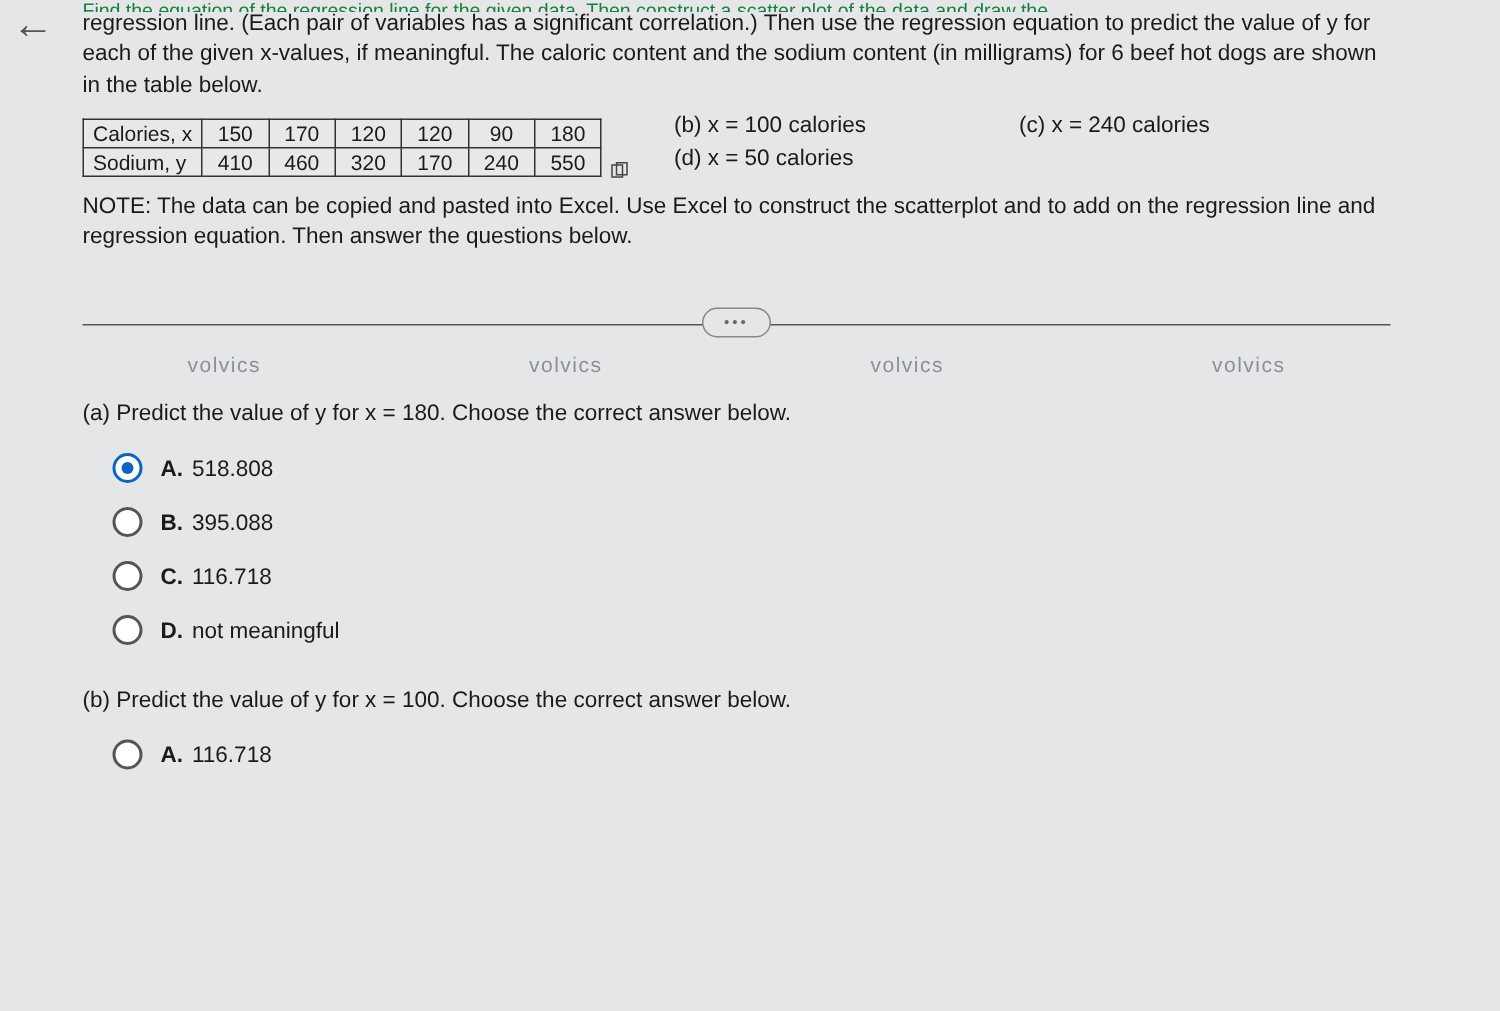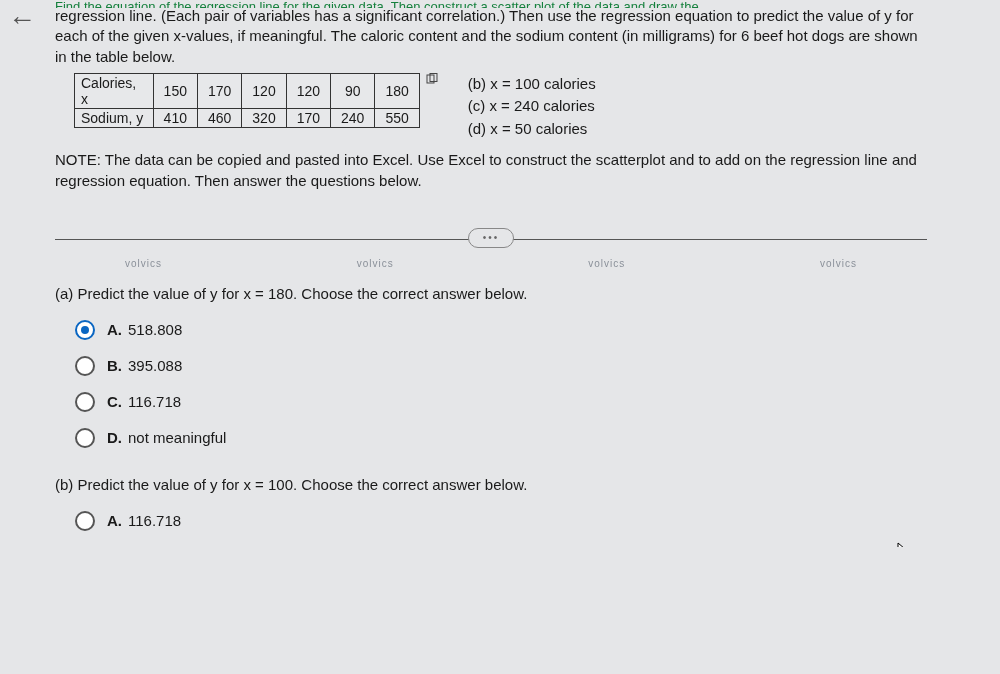--- a/index.html
+++ b/index.html
@@ -32,23 +32,22 @@
     }
     .intro-top-clip {
       font-size: 13px;
       color: #15803d;
       overflow: hidden;
       height: 8px;
       line-height: 14px;
     }
     .table-row {
       display: flex;
-      align-items: flex-start;
+      align-items: flex-end;
       margin-top: 6px;
-      margin-left: 19px;
     }
     table.data {
       border-collapse: collapse;
       font-size: 14px;
     }
     table.data td {
       border: 1px solid #333;
       padding: 1px 10px;
       text-align: center;
       background: rgba(255,255,255,0.1);
@@ -102,21 +101,21 @@
       justify-content: center;
       font-size: 10px;
       letter-spacing: 2px;
       color: #666;
     }
     .watermarks {
       display: flex;
       justify-content: space-between;
       margin: 18px 70px 0 70px;
       color: #8a9099;
-      font-size: 10px;
+      font-size: 14px;
       letter-spacing: 1px;
       font-family: Verdana, sans-serif;
     }
     .q-section {
       margin-top: 16px;
       font-size: 15px;
     }
     .q-prompt { margin-bottom: 18px; }
     .options { margin-left: 20px; }
     .option {

